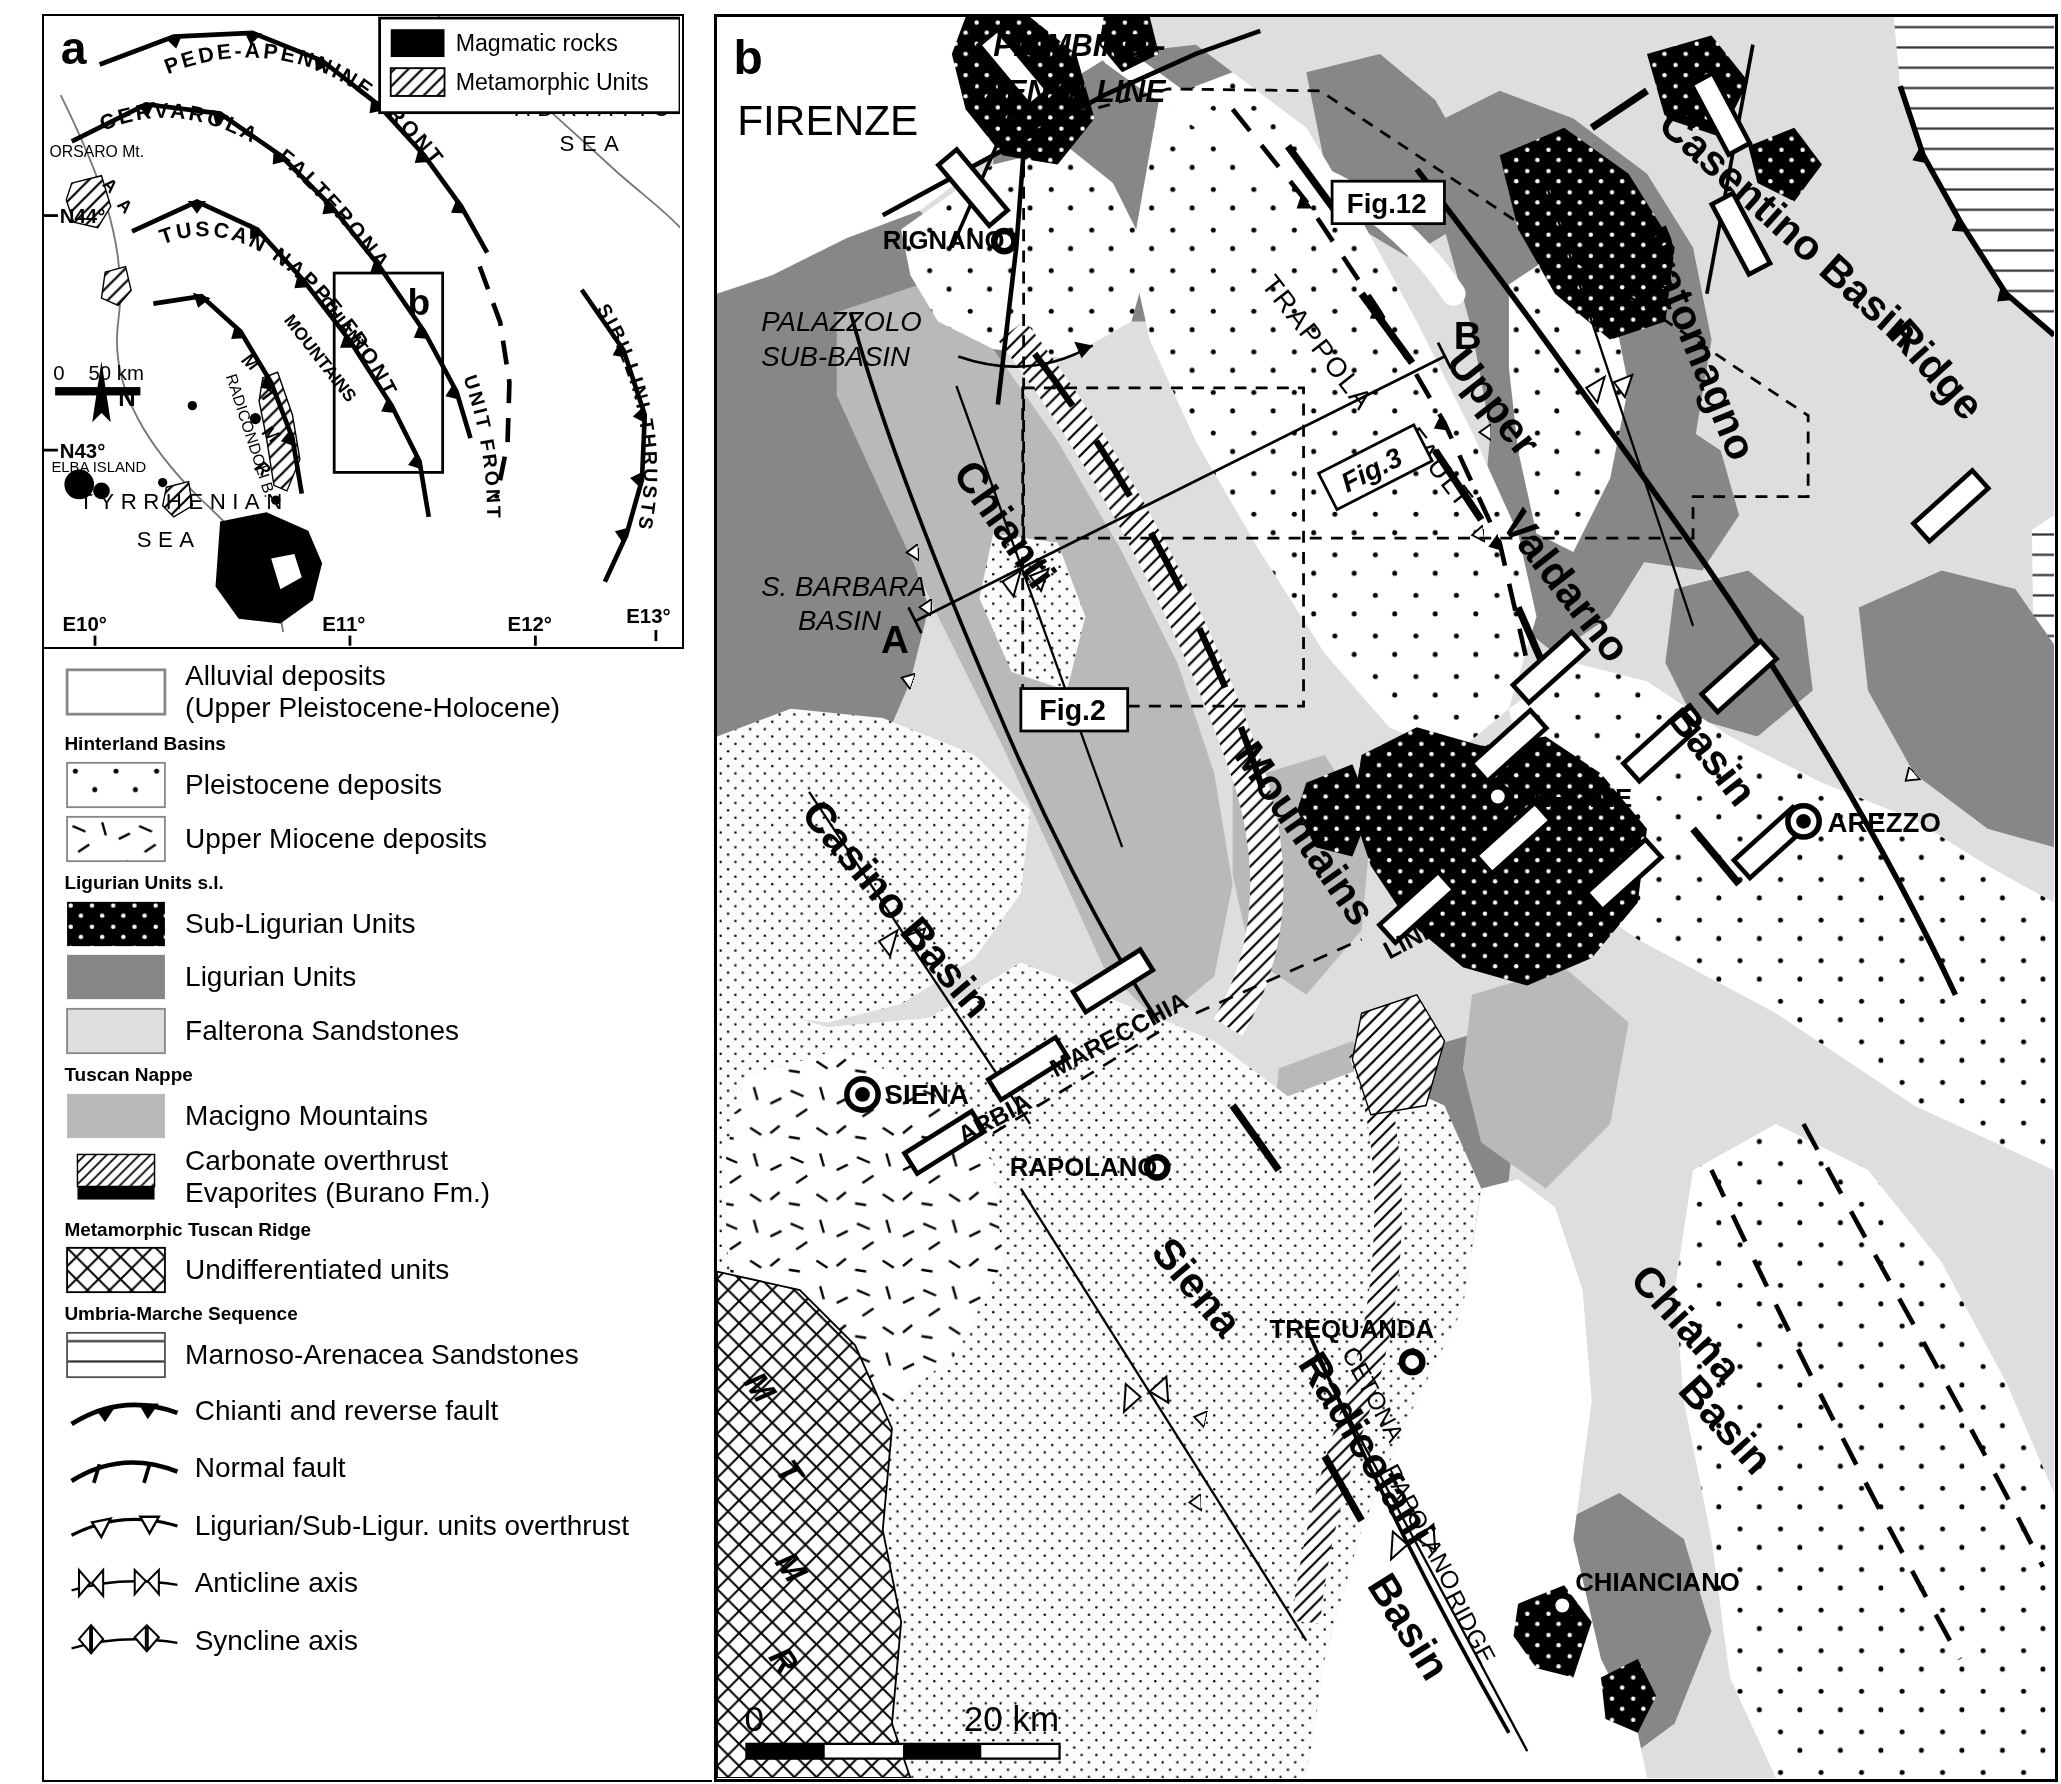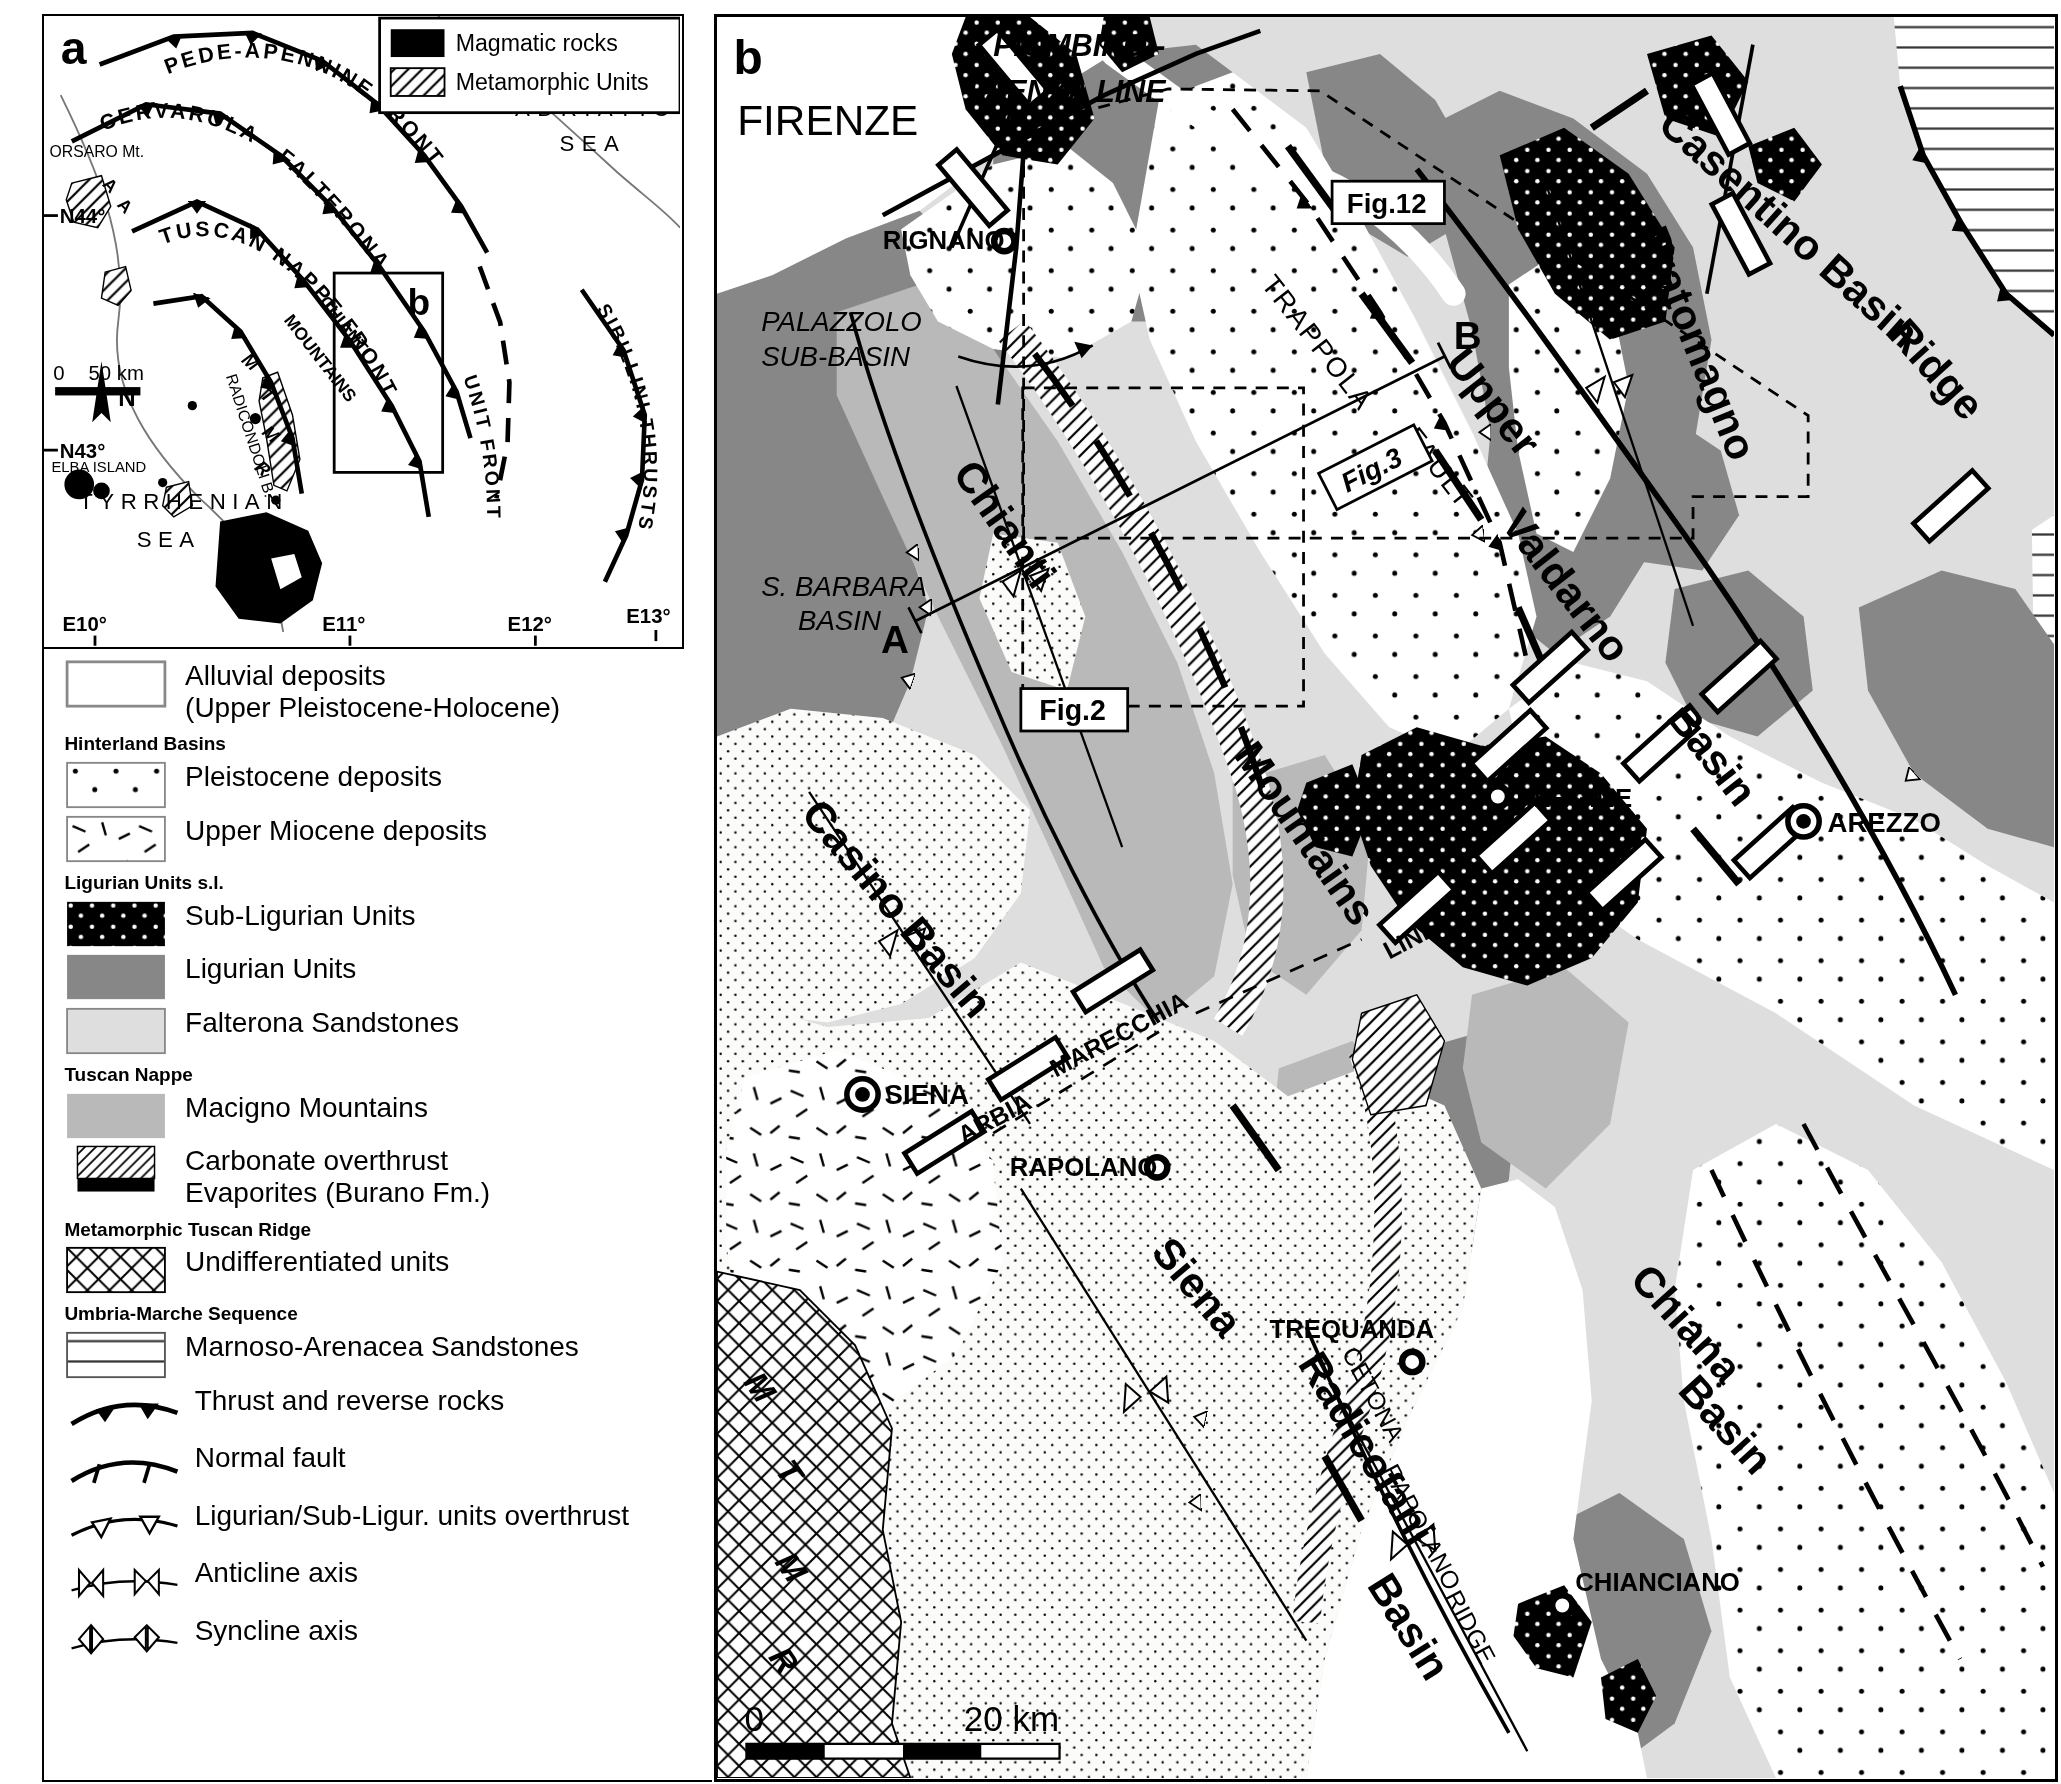--- a/index.html
+++ b/index.html
@@ -3,21 +3,21 @@
 <meta charset="utf-8">
 <style>
   html,body{margin:0;padding:0;background:#ffffff;}
   body{width:2061px;height:1785px;position:relative;font-family:"Liberation Sans",sans-serif;color:#000;}
   .panel{position:absolute;background:#fff;}
   #panel-a{left:42px;top:14px;width:642px;height:635px;border:2.8px solid #000;box-sizing:border-box;}
   #legend{left:42px;top:649px;width:670px;height:1133px;border-left:2.8px solid #000;border-bottom:2.8px solid #000;box-sizing:border-box;padding:5.6px 0 0 20.4px;}
   #panel-b{left:714px;top:14px;width:1344px;height:1768px;border:3.7px solid #000;box-sizing:border-box;}
   svg{display:block;}
   .lg-head{font-size:19px;font-weight:bold;margin:9.3px 0 1.9px 0;}
-  .lg-row{display:flex;align-items:flex-start;margin:5.6px 0;}
+  .lg-row{display:flex;align-items:center;margin:5.6px 0;}
   .lg-sw{width:104px;height:48px;flex:0 0 104px;margin-right:16.7px;}
   .lg-sym{width:121px;height:52px;flex:0 0 121px;margin-right:9.3px;}
   .lg-label{font-size:28px;line-height:32px;}
   text{fill:#000;}
 </style>
 </head>
 <body>
 
 <svg width="0" height="0" style="position:absolute" aria-hidden="true">
 <defs>
@@ -242,21 +242,21 @@
         <rect x="2" y="2" width="106" height="48" fill="url(#pH)" stroke="#555" stroke-width="2"></rect>
       </svg>
     <div class="lg-label">Marnoso-Arenacea Sandstones</div>
   </div>
   <div class="lg-row">
     <svg class="lg-sym" viewBox="0 0 130 56">
         <path d="M8,42 Q62,8 122,30" fill="none" stroke="#000" stroke-width="5"></path>
         <polygon points="34,26 56,22 44,40" fill="#000"></polygon>
         <polygon points="80,20 102,20 90,37" fill="#000"></polygon>
       </svg>
-    <div class="lg-label">Thrust and reverse rocks</div>
+    <div class="lg-label">Chianti and reverse fault</div>
   </div>
   <div class="lg-row">
     <svg class="lg-sym" viewBox="0 0 130 56">
         <path d="M8,42 Q62,8 122,32" fill="none" stroke="#000" stroke-width="5"></path>
         <line x1="38" y1="24" x2="32" y2="44" stroke="#000" stroke-width="4"></line>
         <line x1="92" y1="24" x2="86" y2="44" stroke="#000" stroke-width="4"></line>
       </svg>
     <div class="lg-label">Normal fault</div>
   </div>
   <div class="lg-row">

